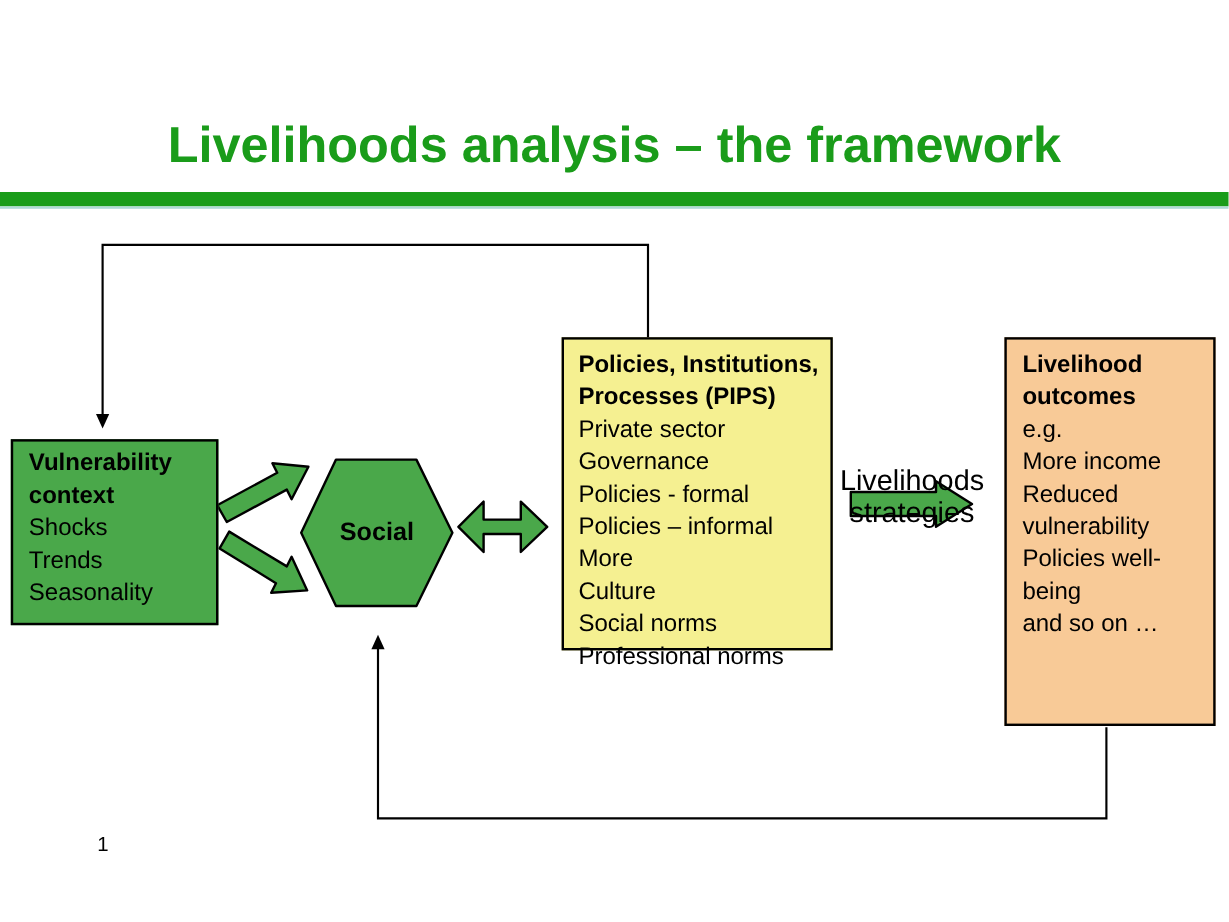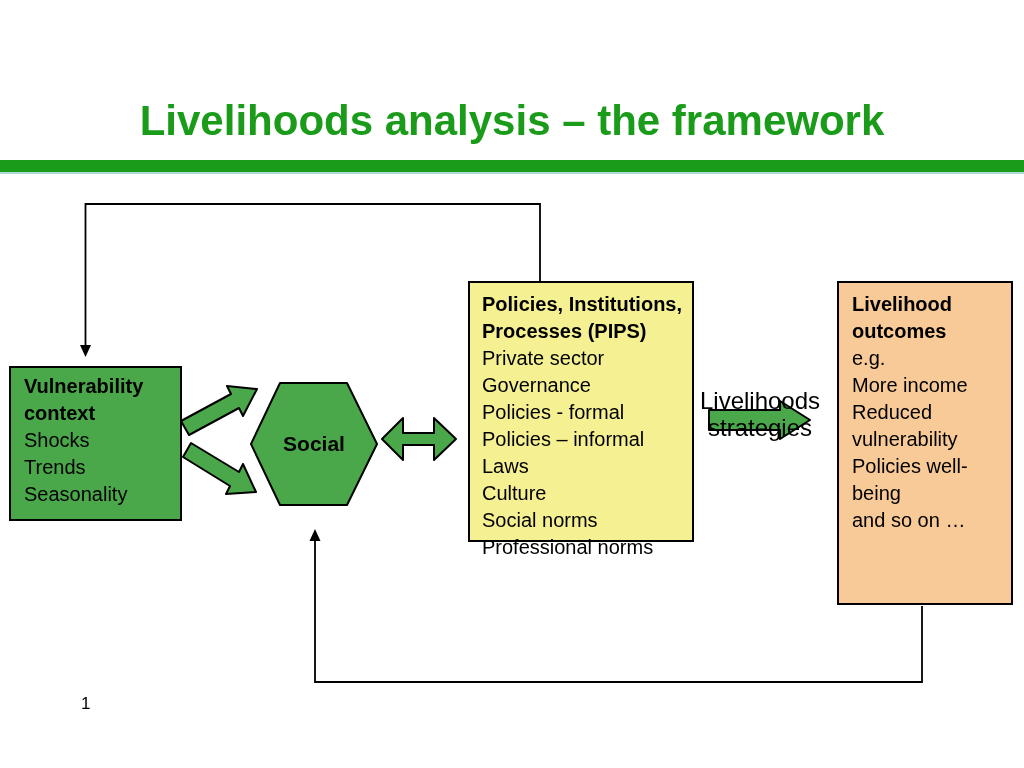--- a/index.html
+++ b/index.html
@@ -73,21 +73,21 @@
   </div>
 
   <div class="hex-label">Social</div>
 
   <div class="box yellow-box">
     <div class="bold">Policies, Institutions, Processes (PIPS)</div>
     <div>Private sector</div>
     <div>Governance</div>
     <div>Policies - formal</div>
     <div>Policies – informal</div>
-    <div>Laws</div>
+    <div>More</div>
     <div>Culture</div>
     <div>Social norms</div>
     <div>Professional norms</div>
   </div>
 
   <div class="strategies">
     <div>Livelihoods</div>
     <div>strategies</div>
   </div>
 

